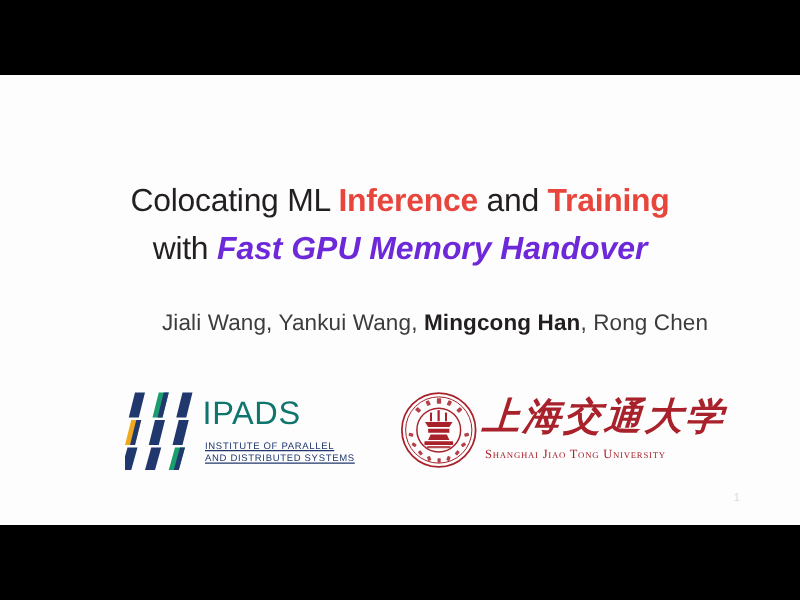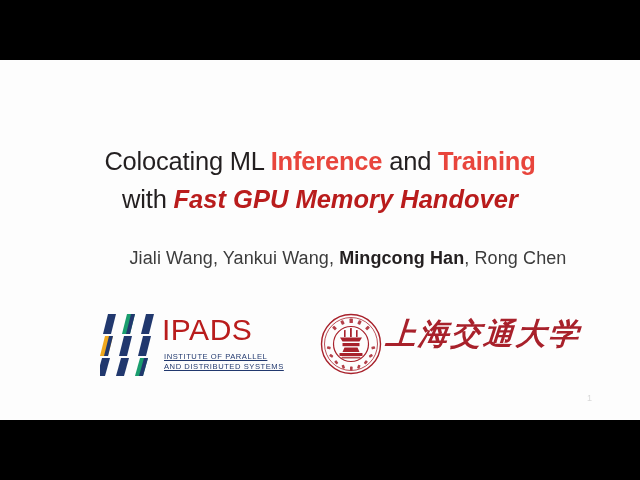--- a/index.html
+++ b/index.html
@@ -52,21 +52,21 @@
   }
   .title-line {
     font-family: "Liberation Sans", sans-serif;
     font-size: 25.5px;
     line-height: 38px;
     letter-spacing: -0.2px;
     white-space: nowrap;
   }
   .t-dark  { color: #231f20; font-weight: 400; }
   .t-red   { color: #e8453c; font-weight: 700; }
-  .t-blue  { color: #b91c1c; font-weight: 700; font-style: italic; letter-spacing: 0px; text-align: right; }
+  .t-blue  { color: #6d28d9; font-weight: 700; font-style: italic; letter-spacing: 0px; text-align: right; }
 
   
   #authors-line {
     position: absolute;
     left: 0;
     top: 188px;
     width: 640px;
     text-align: center;
     font-size: 18px;
     color: #3c3c3c;
@@ -97,24 +97,24 @@
     position: absolute;
     left: 0;
     top: 2px;
     width: 62px;
     height: 66px;
   }
   #ipads-wordmark {
     position: absolute;
     left: 62px;
     top: 0px;
-    font-size: 30px;
+    font-size: 26px;
     line-height: 40px;
     font-weight: 400;
-    color: #b91c1c;
+    color: #0f766e;
     letter-spacing: 0.5px;
   }
   .ipads-tag {
     position: absolute;
     left: 64px;
     font-size: 7.6px;
     line-height: 10px;
     color: #21386e;
     letter-spacing: 0.55px;
     white-space: nowrap;
@@ -253,20 +253,21 @@
               <rect x="36" y="17" width="1.6" height="7" rx="0.5"></rect>
               <path d="M20 24.5 h22 l-2.5 4 h-17 z"></path>
               <path d="M22.5 30 h17 v3.2 h-17 z"></path>
               <path d="M24.5 34.5 h13 l2 4.5 h-17 z"></path>
               <rect x="19.5" y="40" width="23" height="3" rx="0.6"></rect>
               <rect x="21.5" y="43.8" width="19" height="1.8" rx="0.5" opacity="0.8"></rect>
             </g>
           </svg>
         </div>
         <div id="sjtu-cn">上海交通大学</div>
+        <div id="sjtu-en">Shanghai Jiao Tong University</div>
       </div>
 
     </div>
 
     <div id="page-number">1</div>
 
   </div>
 
   <div class="letterbox" id="letterbox-bottom"></div>
 

